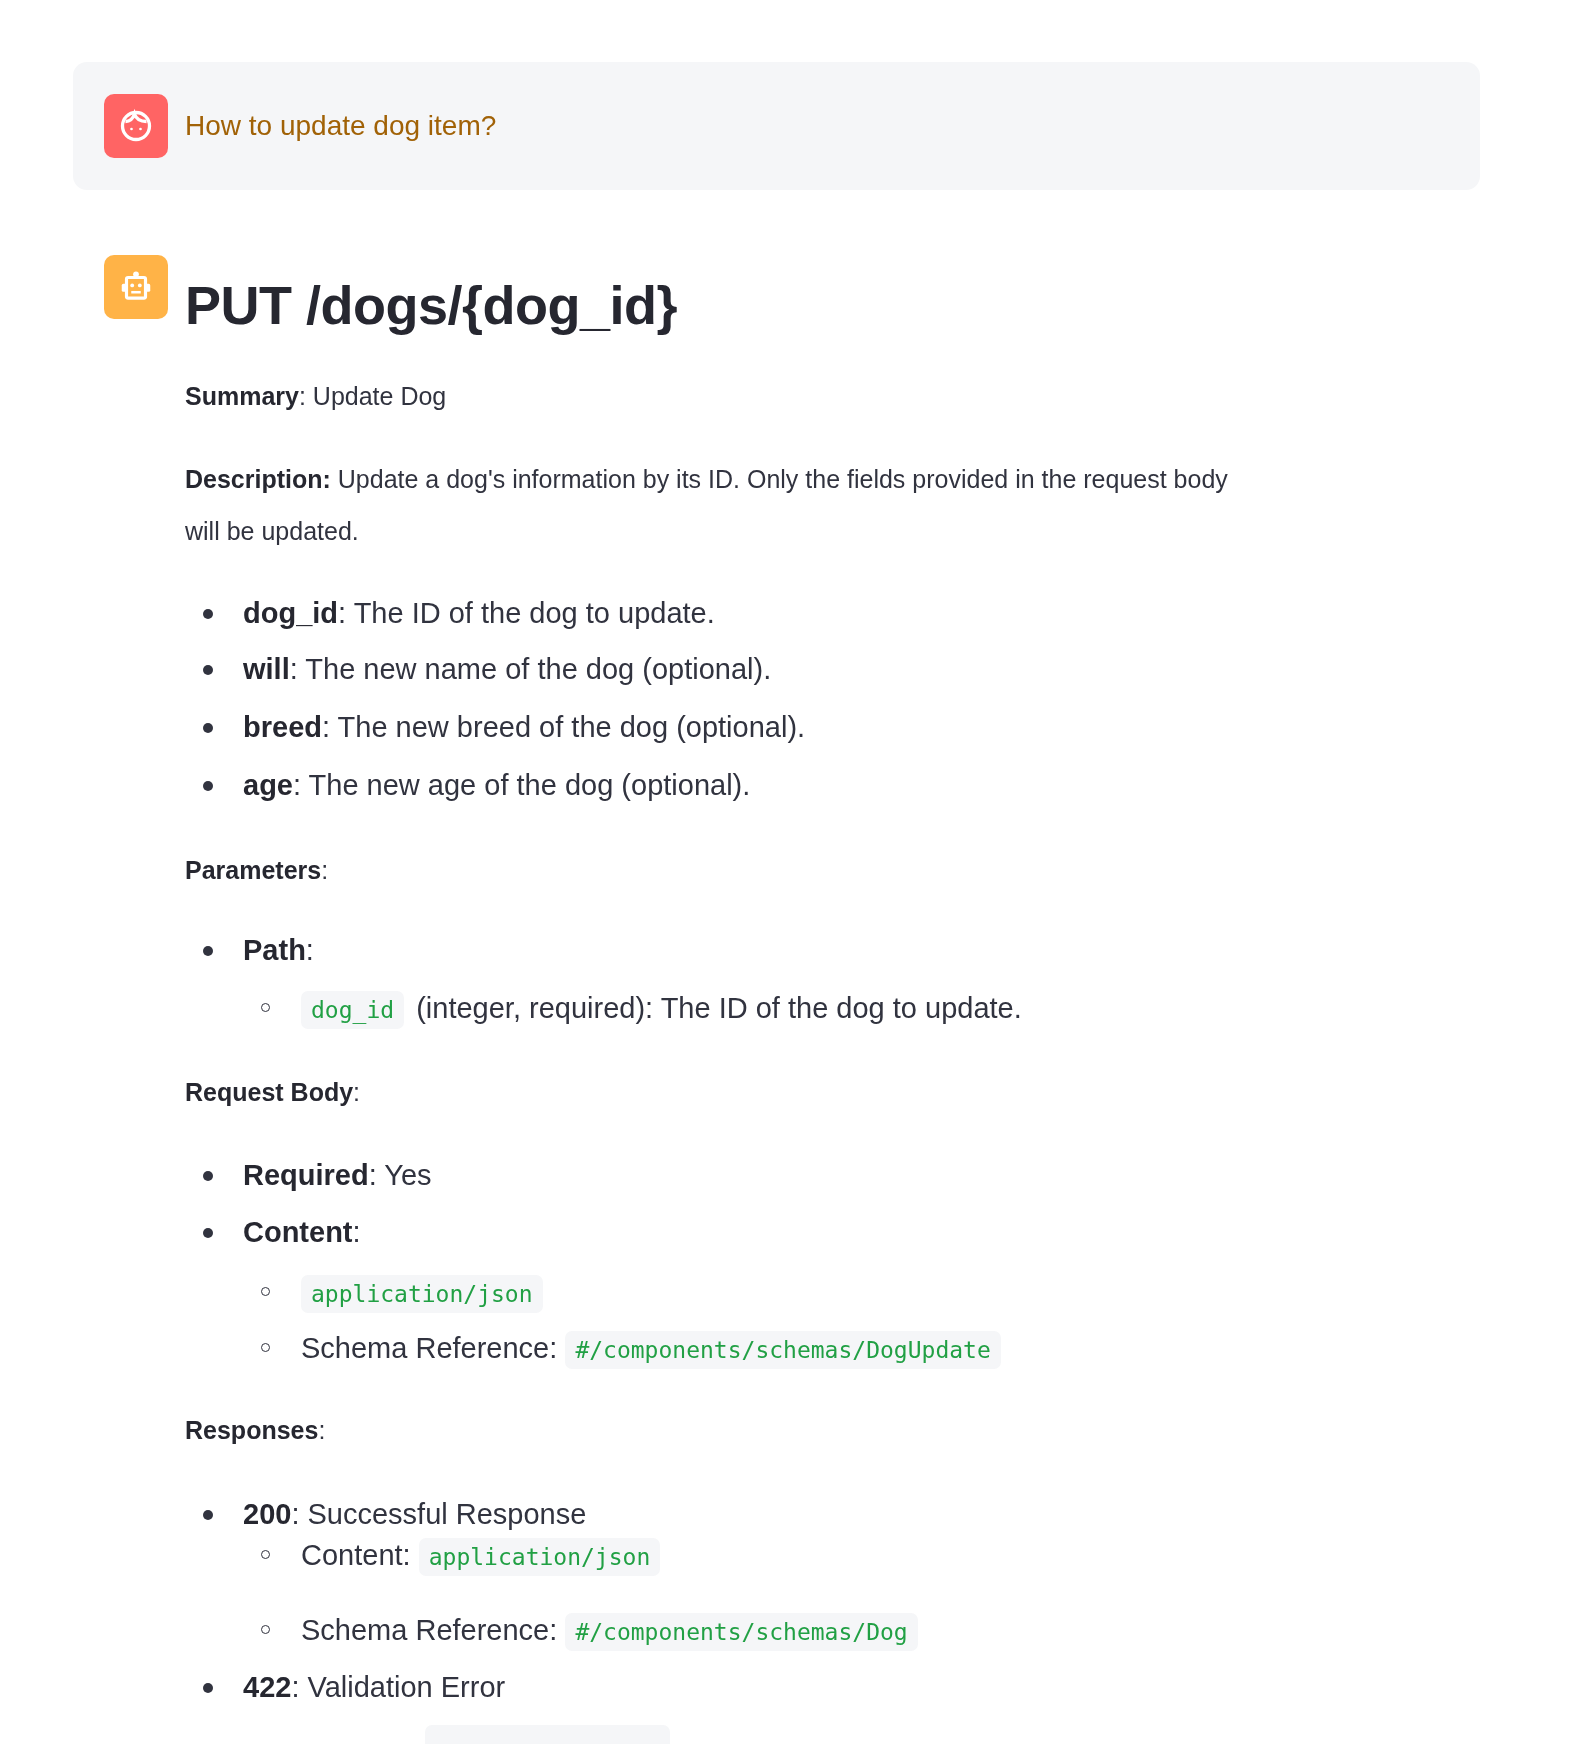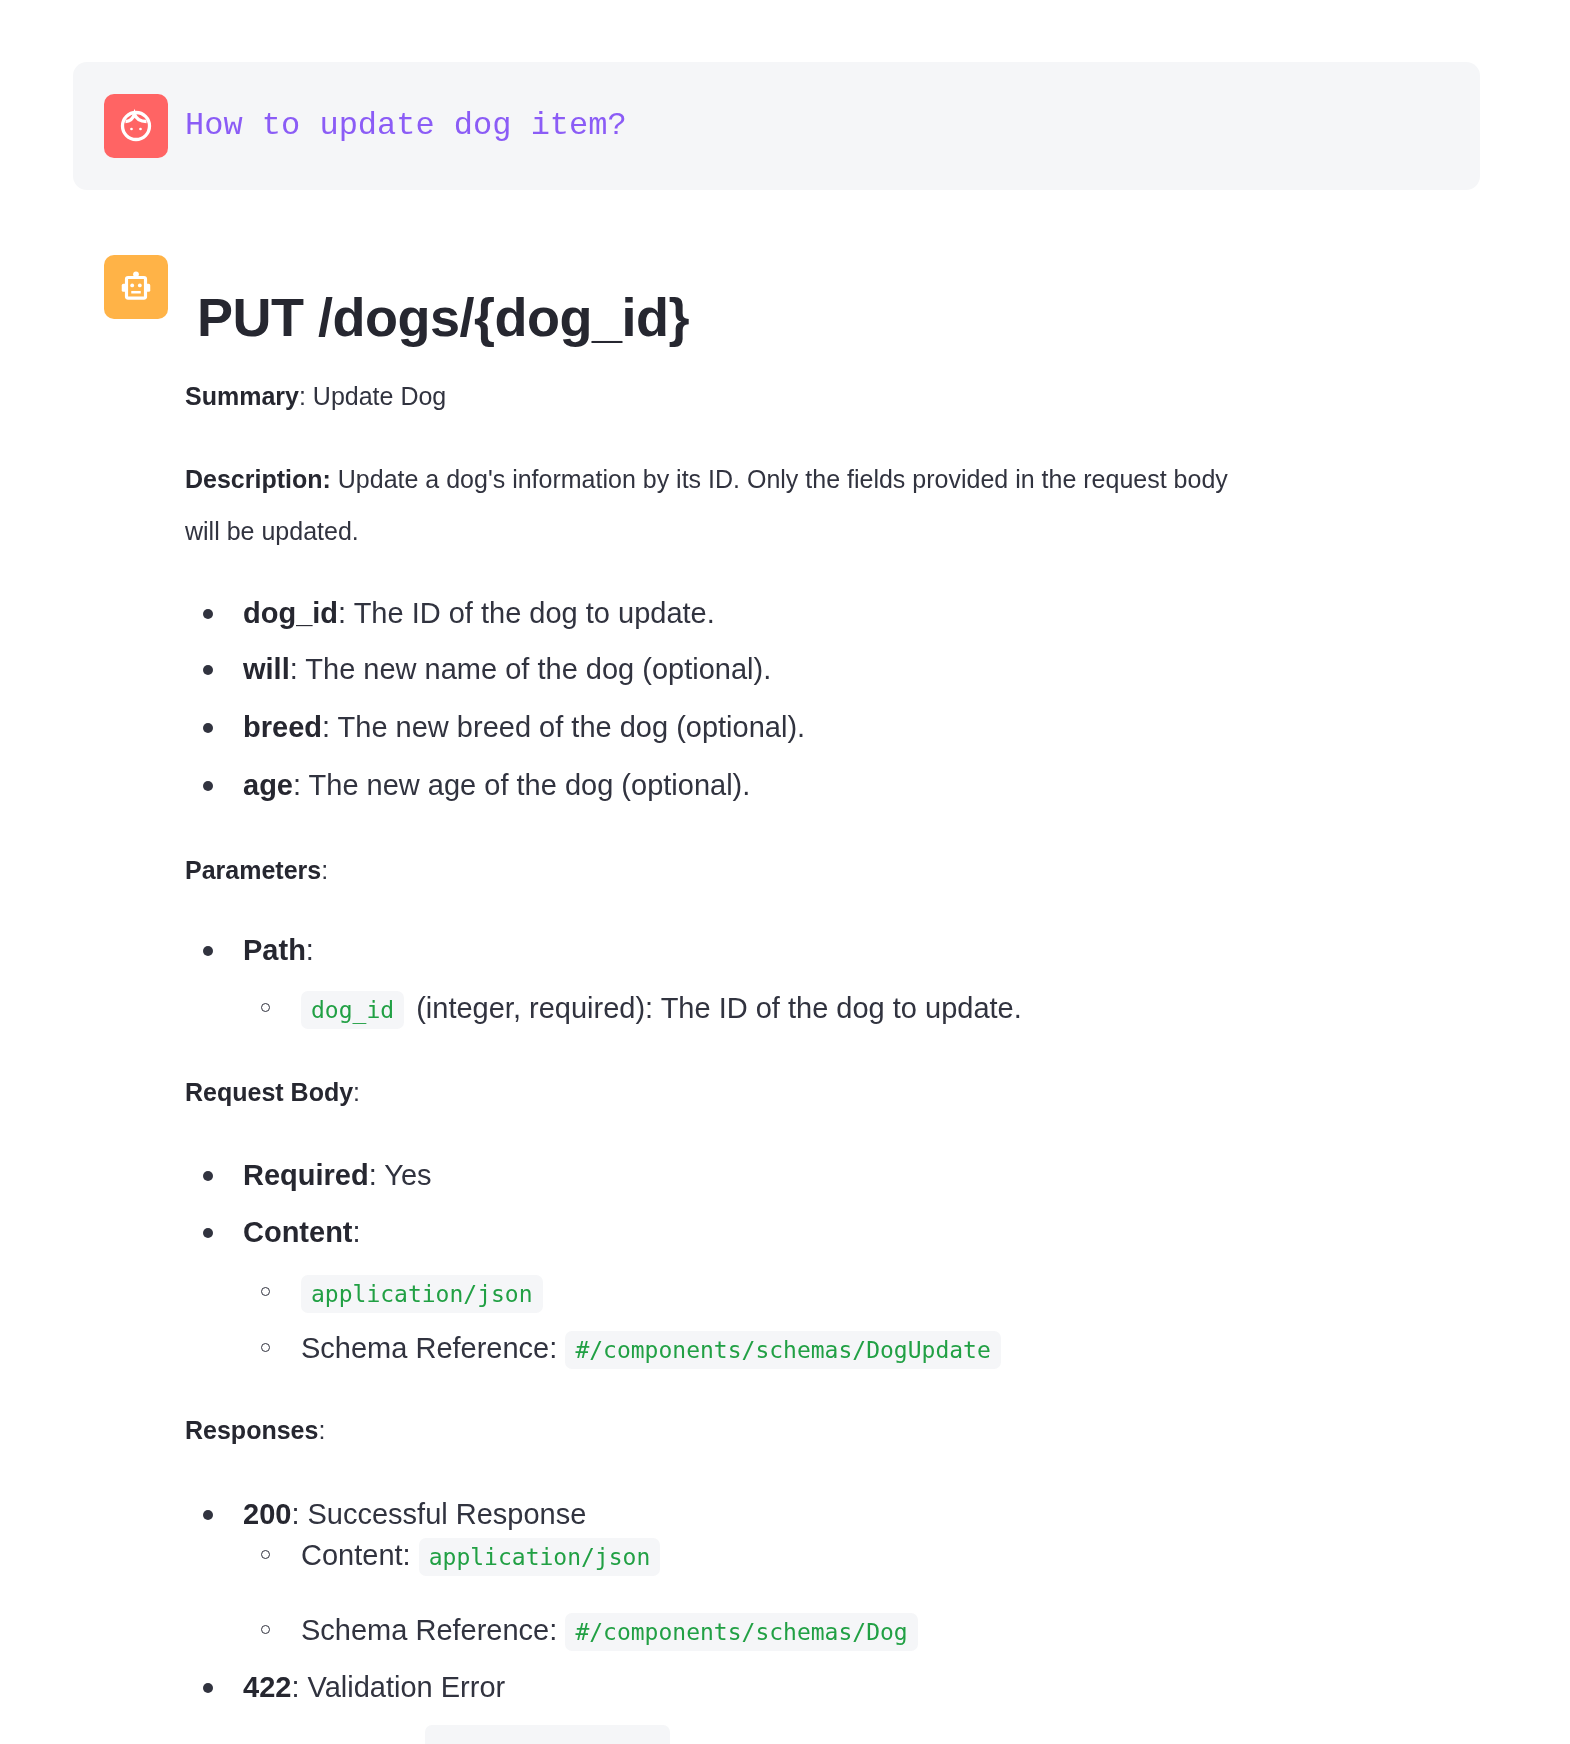--- a/index.html
+++ b/index.html
@@ -16,27 +16,27 @@
     background: #f5f6f8; border-radius: 14px;
   }
   .avatar {
     position: absolute; width: 64px; height: 64px; border-radius: 10px;
     display: flex; align-items: center; justify-content: center;
   }
   .avatar.user { left: 31px; top: 32px; background: #ff6464; }
   .avatar.bot { left: 104px; top: 255px; background: #ffb347; }
   .user-text {
     position: absolute; left: 112px; top: 42px; line-height: 44px;
-    font-size: 32px; color: #8b5cf6; font-family: Liberation Mono, monospace;
+    font-size: 28px; color: #a16207;
   }
 
   
   .bot-content { position: absolute; left: 185px; top: 270px; width: 1270px; }
   .title {
-    margin: 12px; font-size: 54px; font-weight: 700; line-height: 70px; color: #262730;
+    margin: 0; font-size: 54px; font-weight: 700; line-height: 70px; color: #262730;
     letter-spacing: -0.5px;
   }
   p.line { margin: 0; font-size: 25px; line-height: 52px; }
   b { font-weight: 700; color: #262730; }
   .abs { position: absolute; left: 0; }
 
   ul { list-style: none; margin: 0; padding: 0; }
   .li { position: absolute; font-size: 29px; line-height: 44px; }
   .li.l1 { left: 58px; }
   .li.l2 { left: 116px; }

